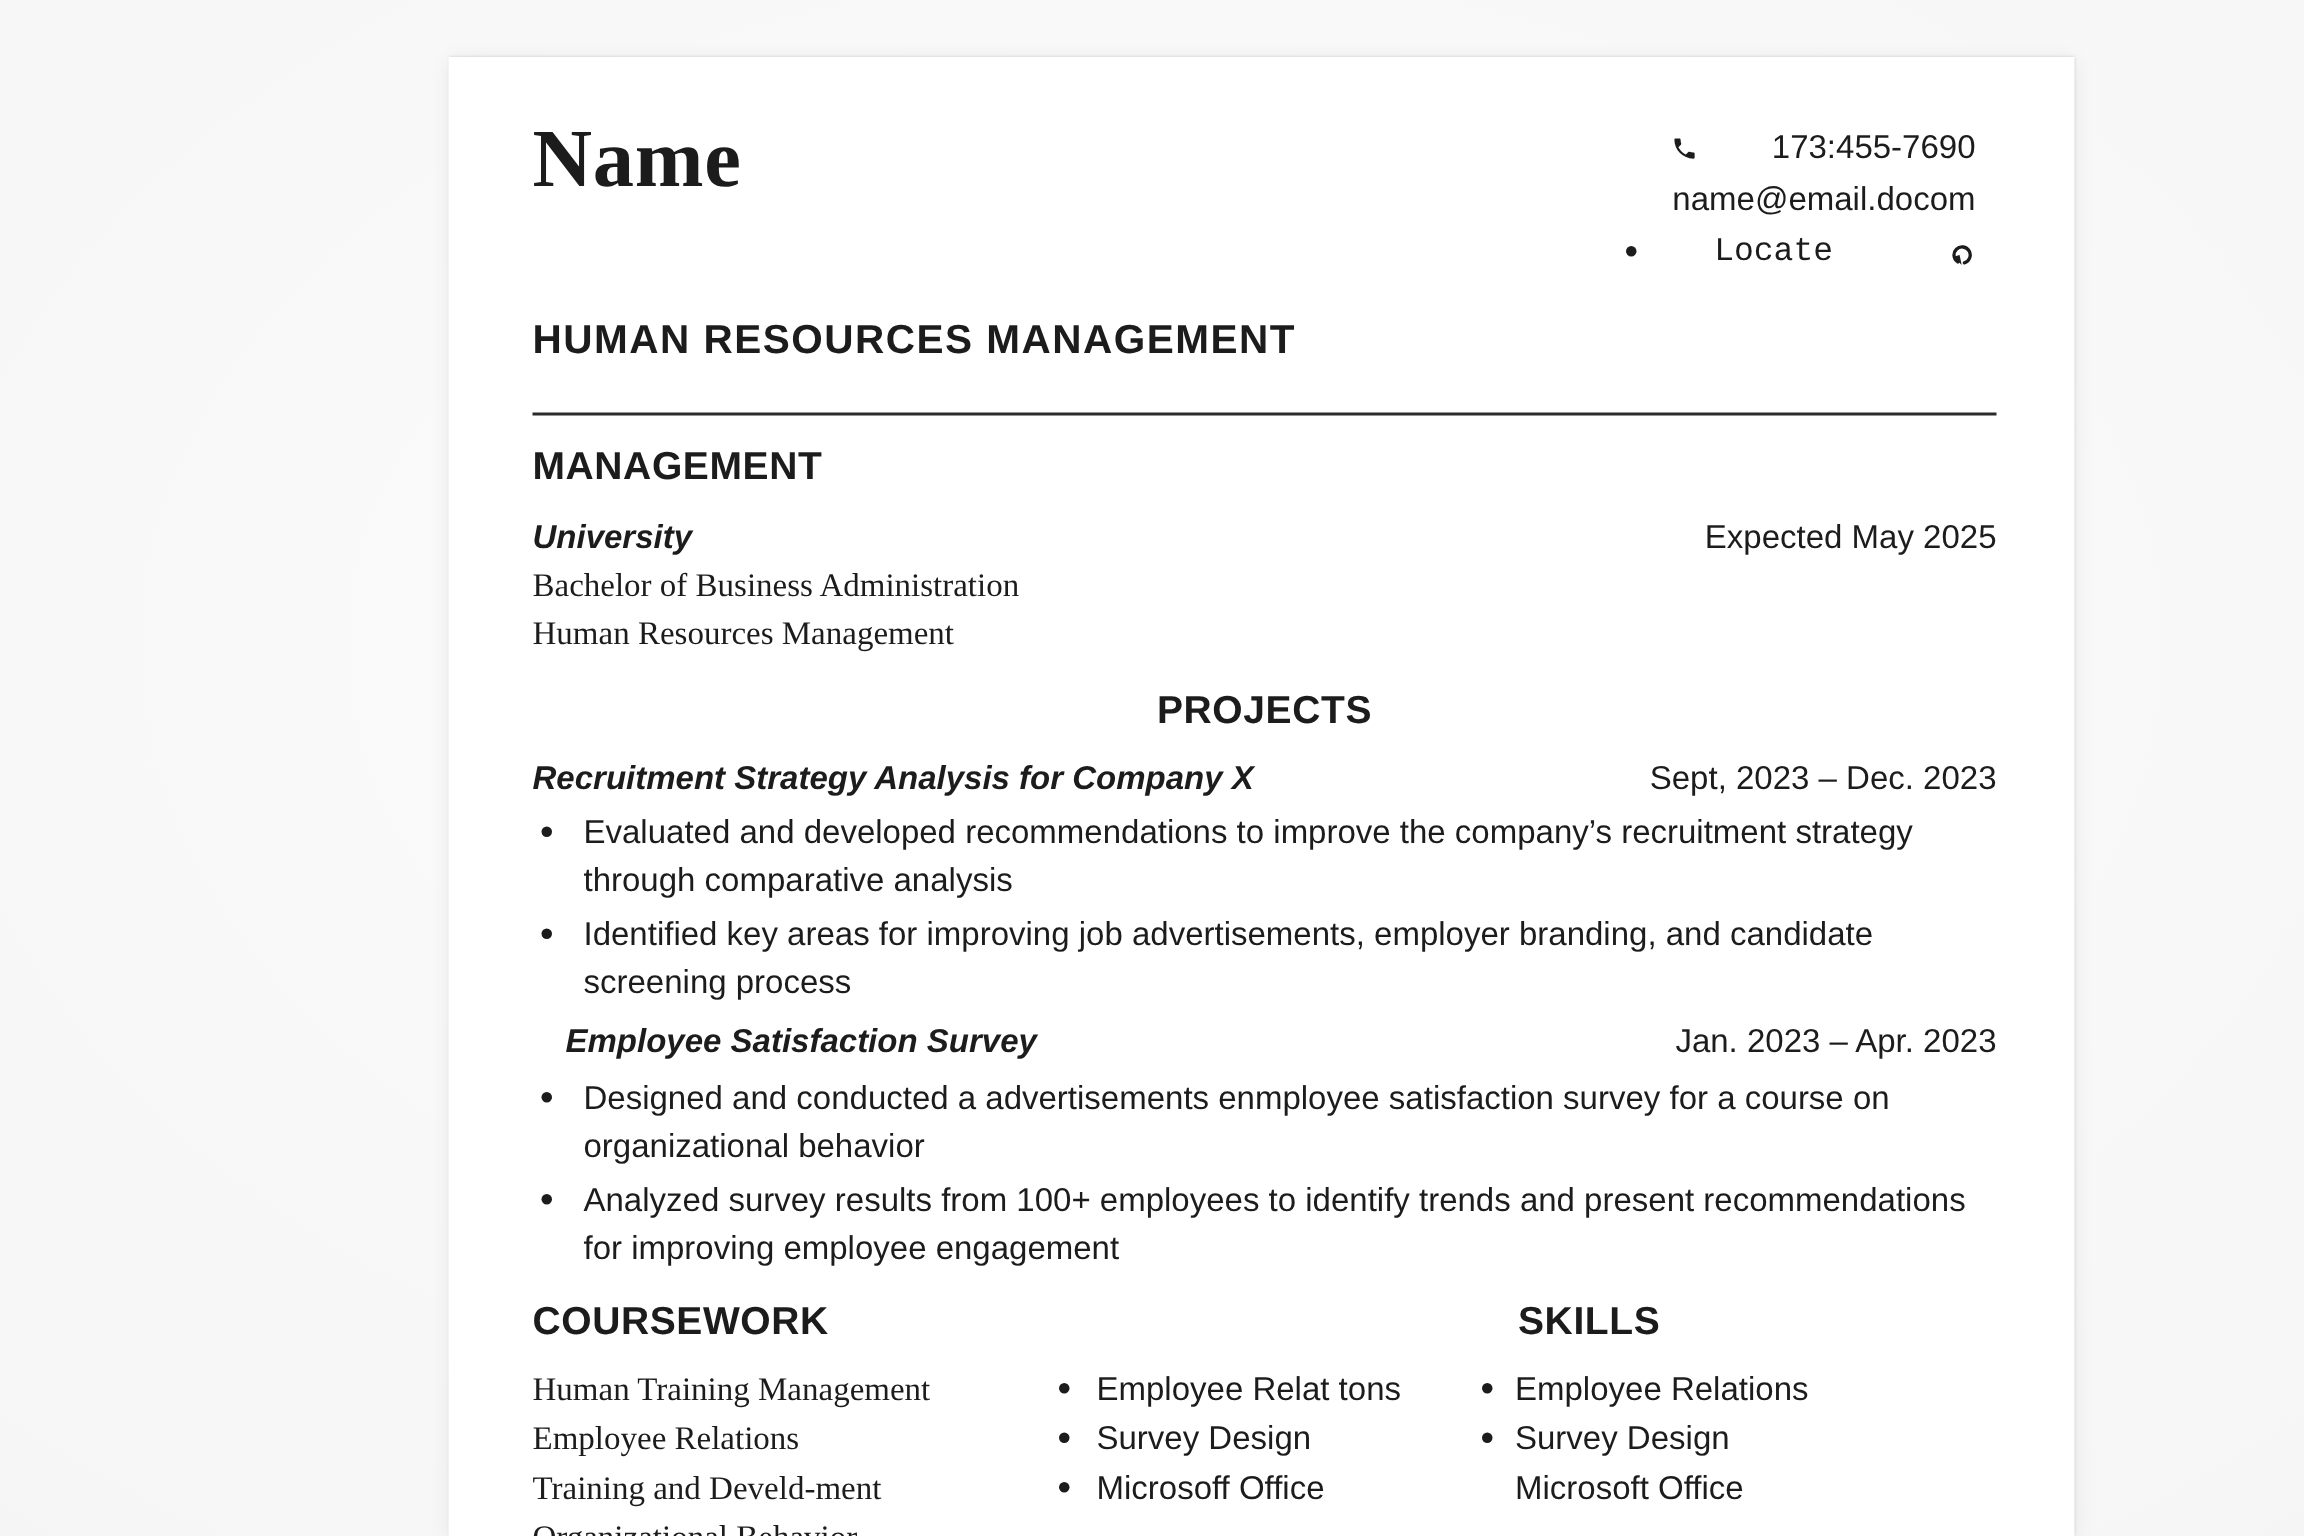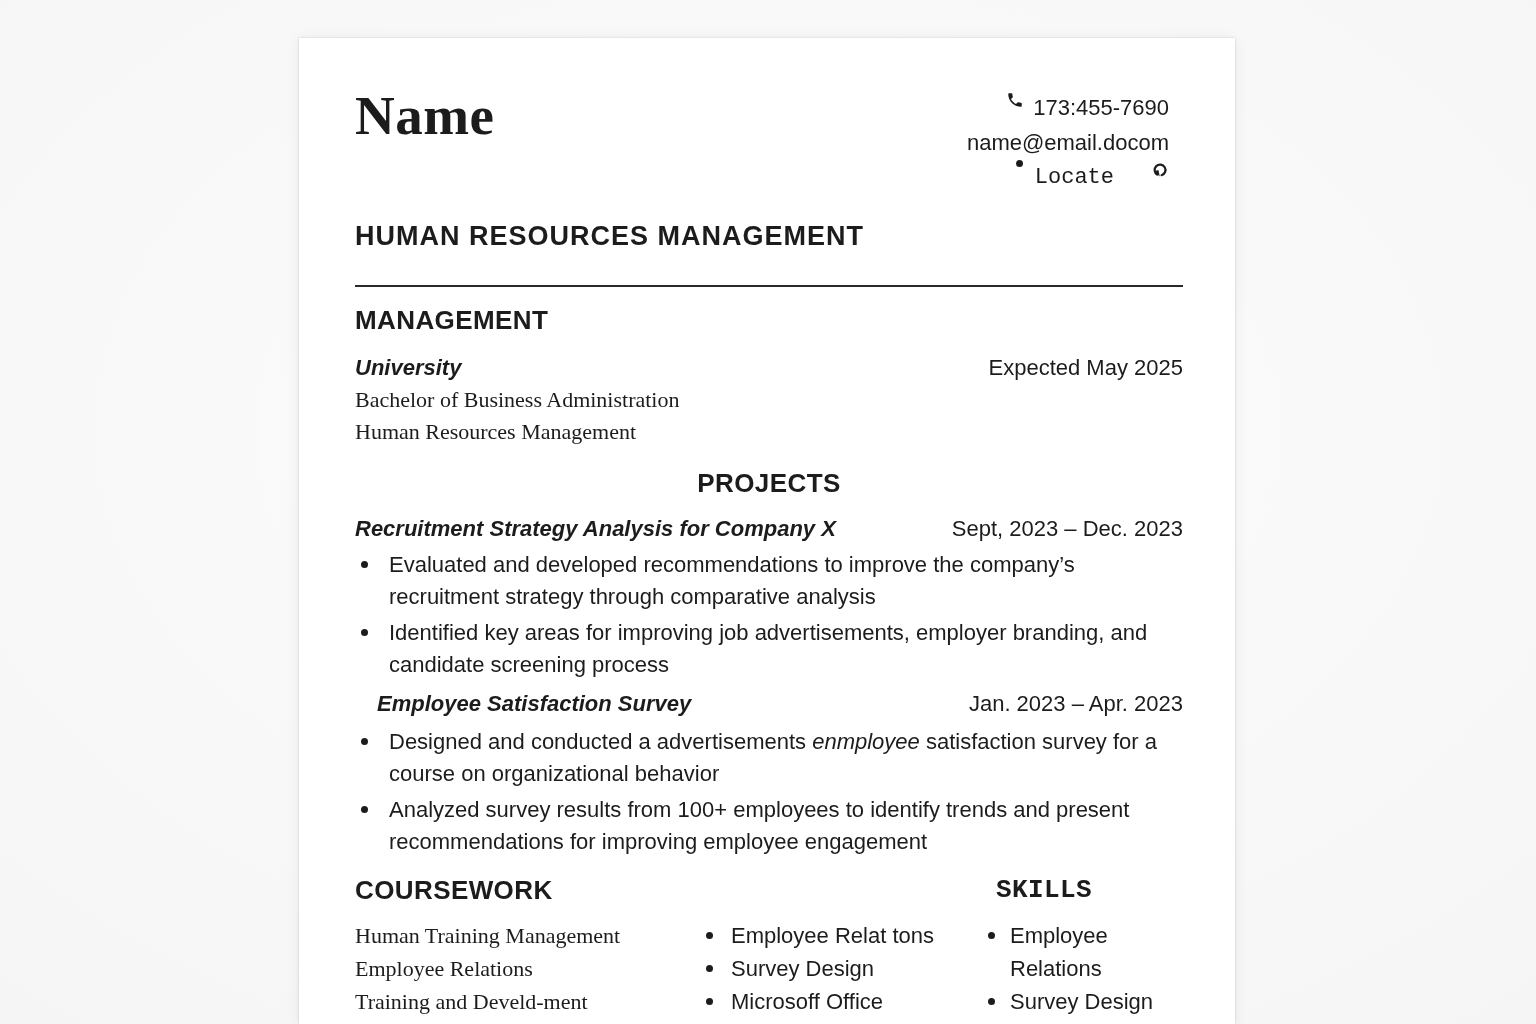--- a/index.html
+++ b/index.html
@@ -6,38 +6,38 @@
   html, body { margin: 0; padding: 0; }
   body {
     width: 1536px; height: 1024px; overflow: hidden;
     background: radial-gradient(130% 130% at 50% 42%, #fcfcfc 0%, #f6f6f6 55%, #ebebeb 100%);
     font-family: "Liberation Sans", sans-serif;
     color: #1c1c1c;
     position: relative;
   }
   .page {
     position: absolute; left: 299px; top: 38px;
-    width: 936px; height: 986px;
+    width: 1084px; height: 986px;
     background: #ffffff;
     box-shadow: 0 0 2px rgba(0,0,0,0.16), 0 2px 14px rgba(0,0,0,0.07);
-    padding: 50px 52px 0 56px;
+    padding: 40px 52px 0 56px;
   }
   
   .header { display: flex; justify-content: space-between; align-items: flex-start; }
   .name {
     margin: 0;
     font-family: "Liberation Serif", serif;
     font-size: 55px; font-weight: 700; line-height: 1.0;
     letter-spacing: 0.5px;
   }
   .contact {
     font-size: 22px; line-height: 35px;
     padding-right: 14px; margin-top: 2px;
   }
-  .contact-row { display: flex; justify-content: flex-end; align-items: flex-start; }
+  .contact-row { display: flex; justify-content: flex-end; align-items: center; gap: 40px; }
   .phone-glyph { display: inline-flex; margin-right: 9px; position: relative; top: 1px; }
   .locate-dot {
     width: 7px; height: 7px; border-radius: 50%;
     background: #1c1c1c; margin-right: 12px;
   }
   .locate-label { cursor: pointer; font-family: Liberation Mono, monospace; }
   .locate-glyph { display: inline-flex; margin-left: 38px; position: relative; top: 2px; cursor: pointer; }
   .subtitle {
     margin-top: 25px;
     font-size: 27px; font-weight: 700; letter-spacing: 1px; line-height: 32px;
@@ -60,32 +60,32 @@
   .title-row-2 { margin-top: 7px; margin-bottom: 6px; margin-left: 22px; }
   ul { list-style: none; margin: 0; padding: 0; }
   .bullet-item {
     position: relative; padding-left: 34px; margin-bottom: 4px;
     font-size: 22px; line-height: 32px;
   }
   .bullet-item .dot {
     position: absolute; left: 6px; top: 12.5px;
     width: 7px; height: 7px; border-radius: 50%; background: #1c1c1c;
   }
-  .italic { font-style: italic; }
+  .italic { }
   
   .bottom { display: flex; margin-top: 17px; }
   .coursework { width: 631px; }
   .cw-cols { display: flex; margin-top: 13px; }
   .cw-col1 { width: 345px; }
   .cw-col1 .body-line { line-height: 33px; }
   .cw-col2 { flex: 1; }
   .cw-col2 .bullet-item { padding-left: 31px; margin-bottom: 0; line-height: 33px; }
   .cw-col2 .bullet-item .dot { top: 13px; }
   .skills { flex: 1; }
-  .skills h2 { margin-left: 10px; font-family: Liberation Mono, monospace; }
+  .skills h2 { margin-left: 26px; }
   .skills ul { margin-top: 13px; }
   .skills .bullet-item { padding-left: 24px; margin-bottom: 0; line-height: 33px; }
   .skills .bullet-item .dot { left: 2px; top: 13px; }
 </style>
 </head>
 <body>
 
 <div class="page">
 
   <header class="header">

